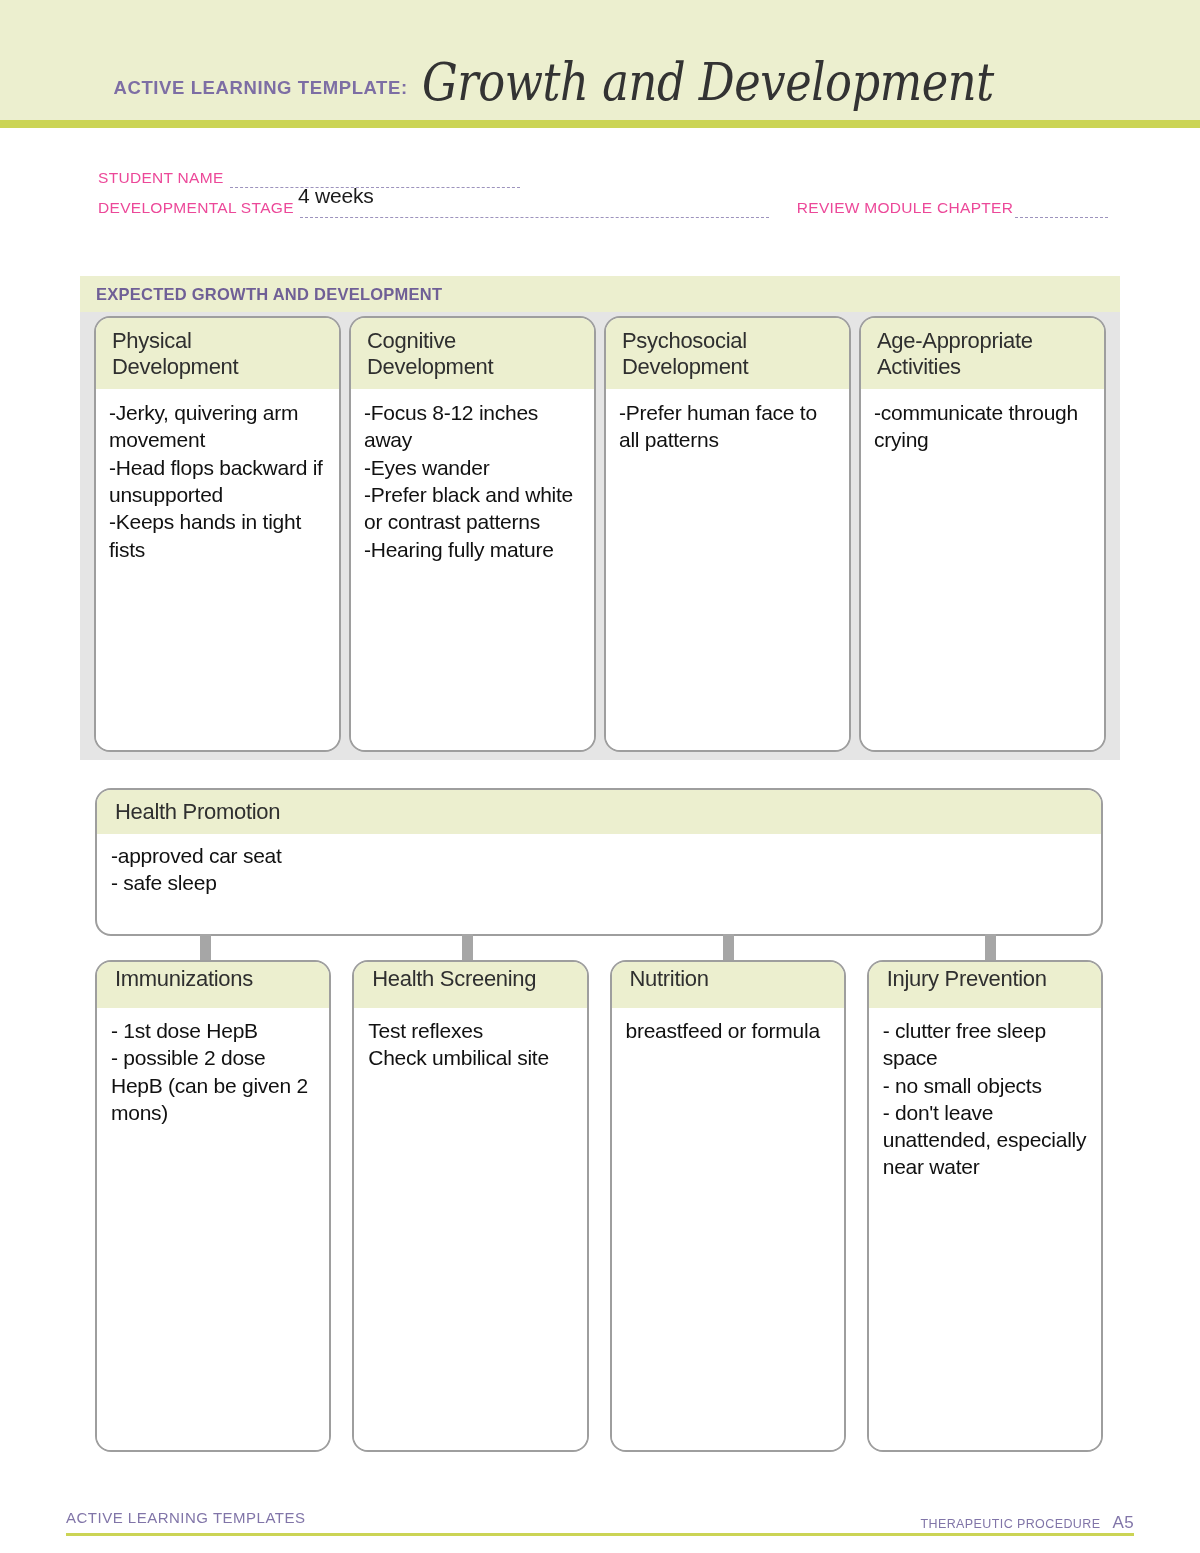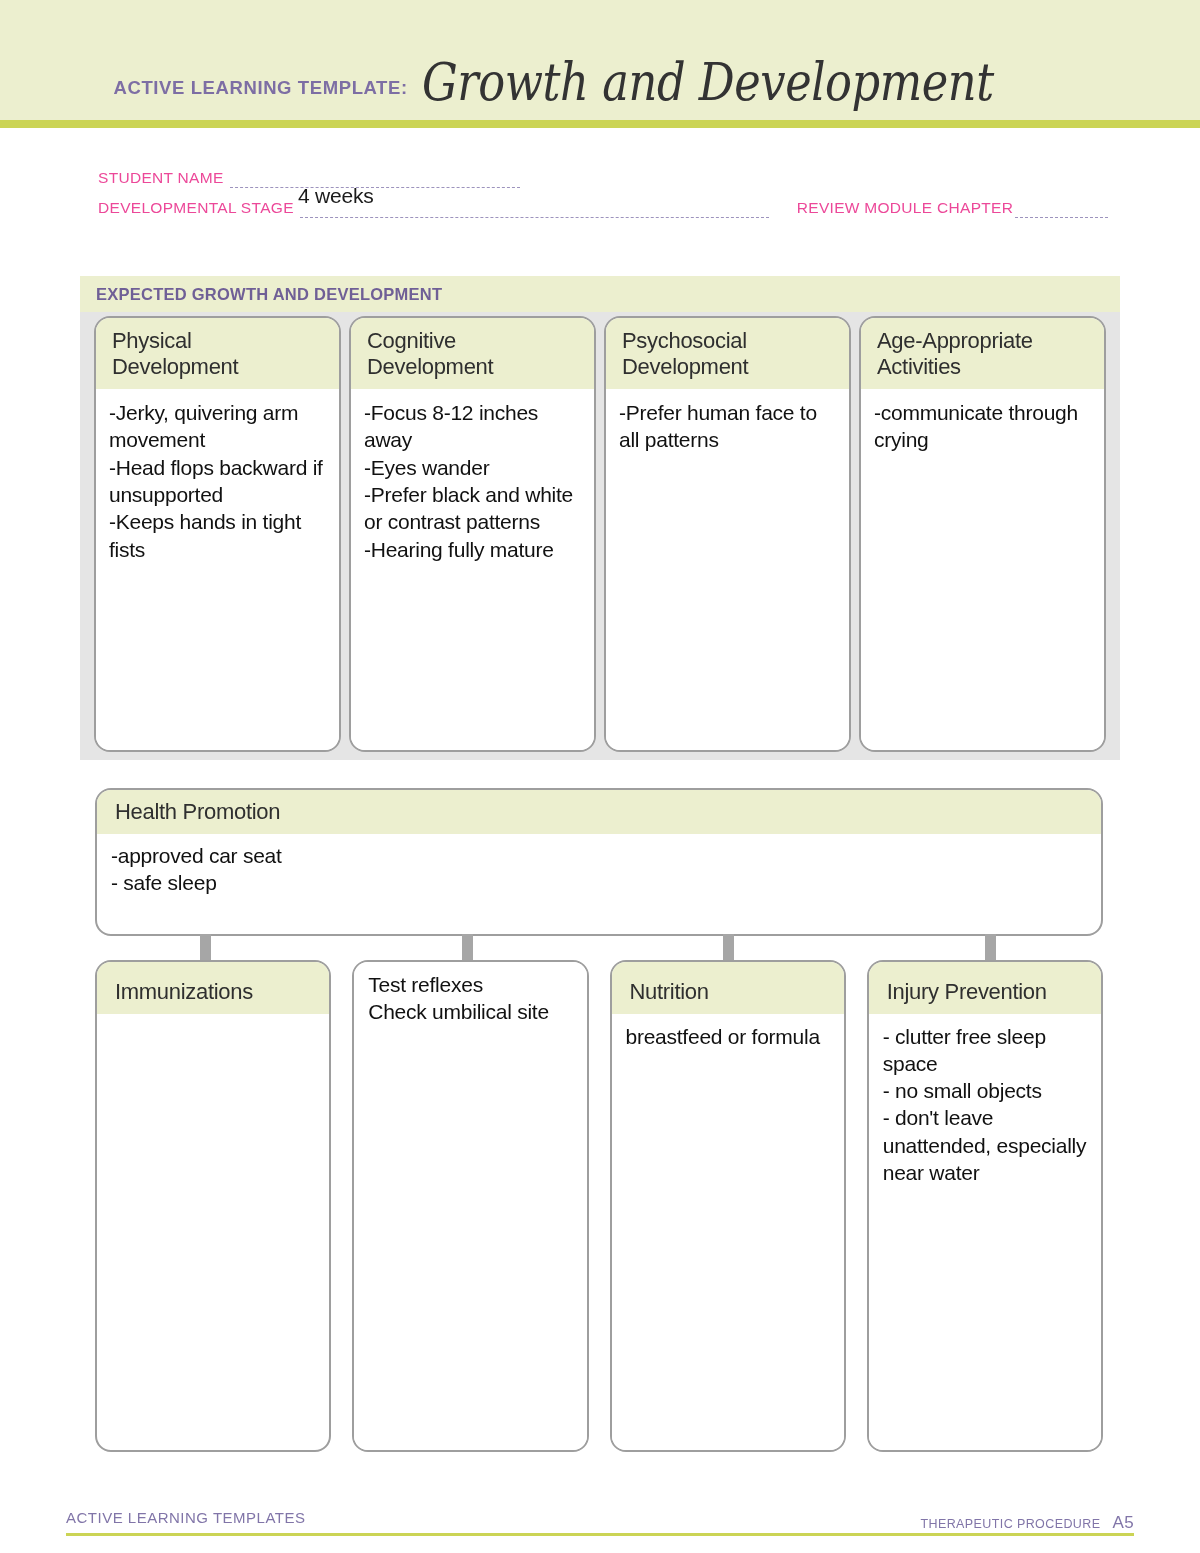--- a/index.html
+++ b/index.html
@@ -208,21 +208,21 @@
   .bottom-row {
     position: absolute;
     left: 95px;
     top: 960px;
     width: 1008px;
     height: 492px;
     display: flex;
     gap: 21px;
   }
   .bottom-row .card { flex: 1 1 0; }
-  .bottom-row .card-head { min-height: 46px; padding: 17px 0 9px 18px; }
+  .bottom-row .card-head { min-height: 46px; padding: 4px 0 9px 18px; }
   .bottom-row .card-body { padding: 9px 8px 10px 14px; }
 
   
   .footer-rule {
     position: absolute;
     left: 66px;
     top: 1533px;
     width: 1068px;
     height: 3px;
     background: #cbd455;
@@ -345,23 +345,30 @@
 <div class="connector" style="left:462px;"></div>
 <div class="connector" style="left:723px;"></div>
 <div class="connector" style="left:985px;"></div>
 
 <div class="bottom-row">
 
   <div class="card">
     <div class="card-head">
       <div class="card-head-title">Immunizations</div>
     </div>
+    <div class="card-body">
+      <div class="card-text">- 1st dose HepB
+- possible 2 dose HepB (can be given 2 mons)</div>
+    </div>
   </div>
 
   <div class="card">
+    <div class="card-head">
+      <div class="card-head-title">Health Screening</div>
+    </div>
     <div class="card-body">
       <div class="card-text">Test reflexes
 Check umbilical site</div>
     </div>
   </div>
 
   <div class="card">
     <div class="card-head">
       <div class="card-head-title">Nutrition</div>
     </div>

